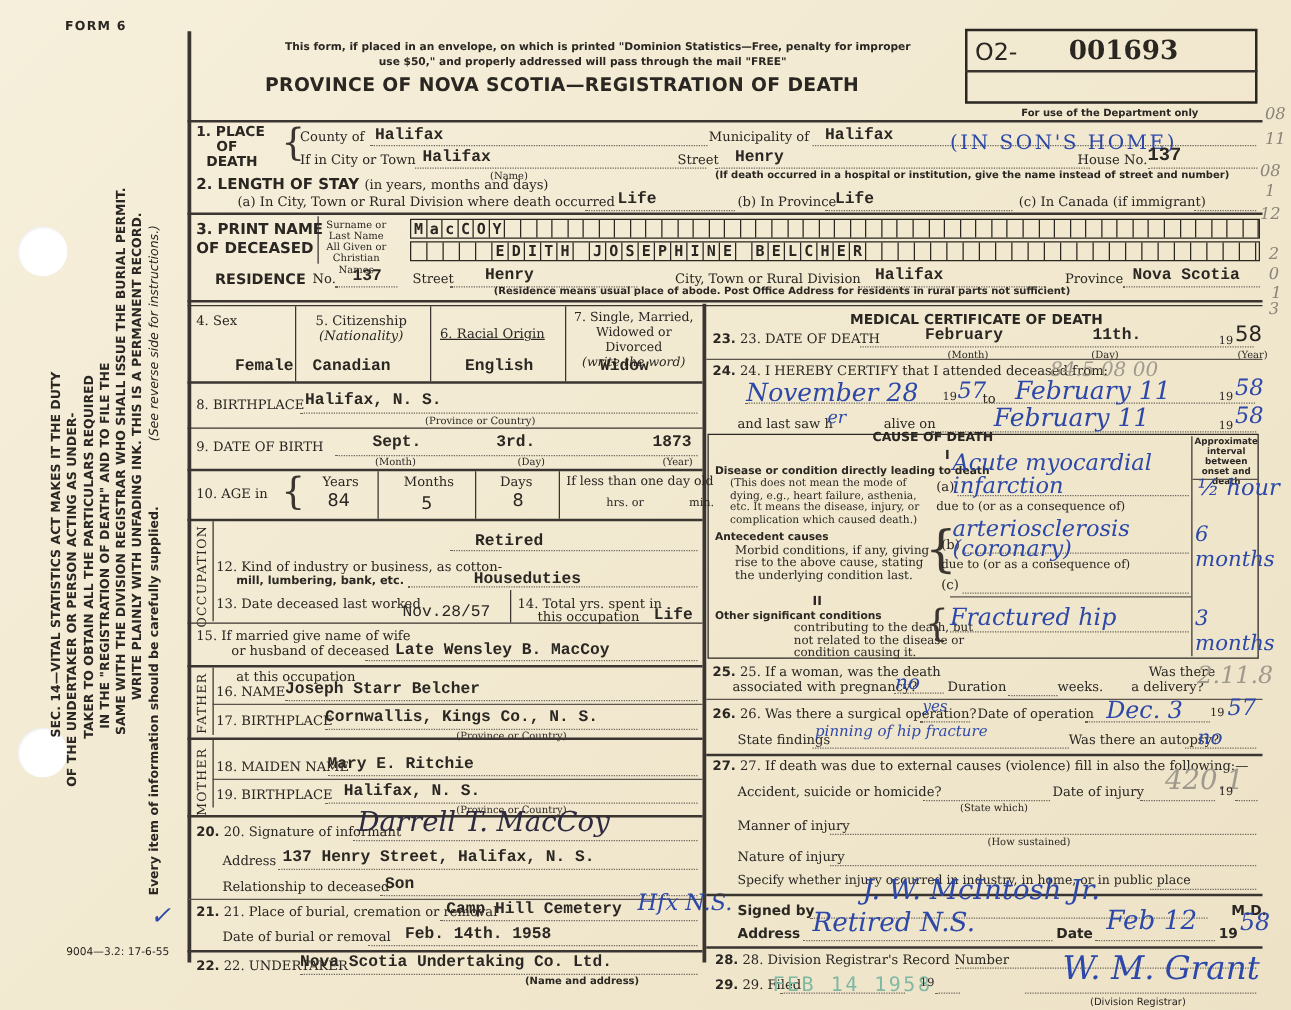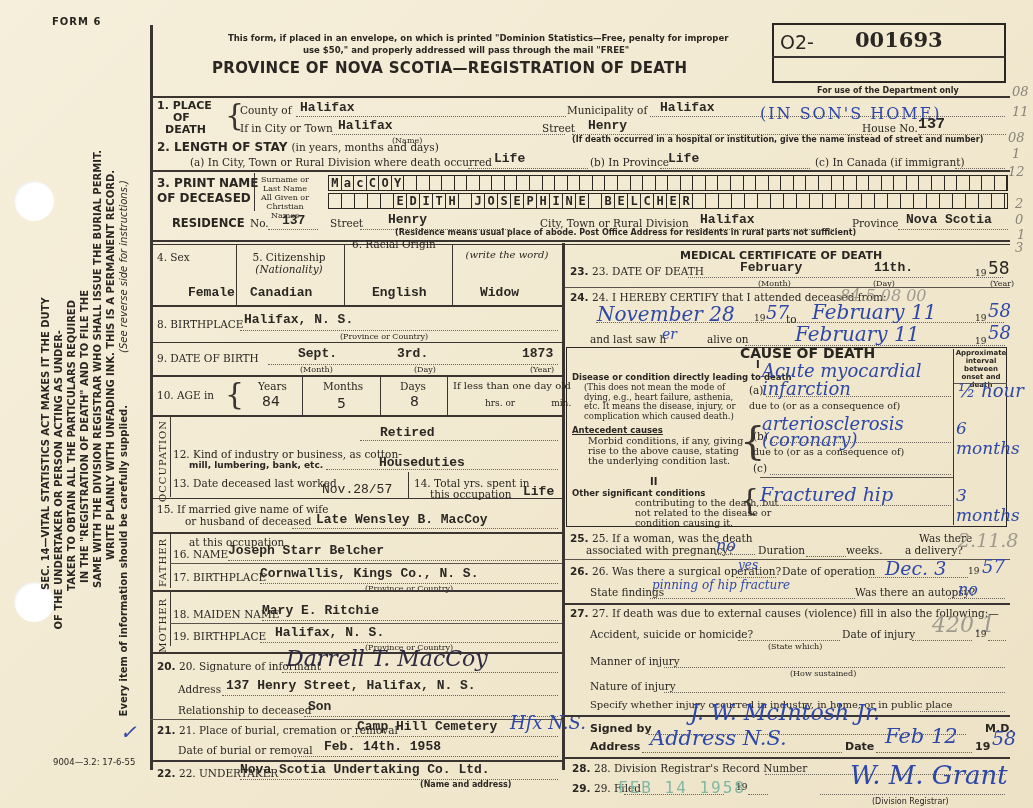--- a/index.html
+++ b/index.html
@@ -238,22 +238,23 @@
   <div class="hline" style="left:150px; top:244px; width:860px; height:1px;"></div>
 
   <div class="vline" style="left:236px; top:245px; width:1px; height:60px;"></div>
   <div class="vline" style="left:344px; top:245px; width:1px; height:60px;"></div>
   <div class="vline" style="left:452px; top:245px; width:1px; height:60px;"></div>
   <div class="lbl" style="left:157px; top:251px;">4. Sex</div>
   <div class="lbl" style="left:244px; top:251px; text-align:center; width:90px; line-height:12px;">
     <div>5. Citizenship</div>
     <div style="font-style:italic;">(Nationality)</div>
   </div>
-  <div class="lbl" style="left:352px; top:238px;">6. Racial Origin</div>
+  <div class="lbl" style="left:352px; top:261px;text-decoration:underline;">6. Racial Origin</div>
   <div class="lbl" style="left:456px; top:249px; text-align:center; width:102px; line-height:12px; white-space:normal; font-size:10px;">
+    <div>7. Single, Married, Widowed or Divorced</div>
     <div style="font-style:italic;">(write the word)</div>
   </div>
   <div class="val" style="left:188px; top:285px;">Female</div>
   <div class="val" style="left:250px; top:285px;">Canadian</div>
   <div class="val" style="left:372px; top:285px;">English</div>
   <div class="val" style="left:480px; top:285px;">Widow</div>
   <div class="hline" style="left:150px; top:305px; width:412px;"></div>
 
   <div class="lbl" style="left:157px; top:318px;">8. BIRTHPLACE</div>
   <div class="dots" style="left:240px; top:330px; width:318px;"></div>
@@ -393,34 +394,34 @@
   <div class="lbl" style="left:590px; top:333px;"><span>and last saw h</span></div>
   <div class="abs hand" style="left:662px; top:326px; font-size:14px;">er</div>
   <div class="lbl" style="left:707px; top:333px;">alive on</div>
   <div class="dots" style="left:745px; top:345px; width:260px;"></div>
   <div class="abs hand" style="left:795px; top:322px; font-size:20px;">February 11</div>
   <div class="lbl" style="left:975px; top:336px; font-size:9px;">19</div>
   <div class="abs hand" style="left:988px; top:322px; font-size:18px;">58</div>
 
   <div class="box" style="left:566px; top:347px; width:441px; height:180px; border-width:1.5px;"></div>
   <div class="vline" style="left:953px; top:349px; width:1px; height:176px;"></div>
-  <div class="abs sans bold" style="left:740px; top:344px; font-size:14px; top:345px;">CAUSE OF DEATH</div>
+  <div class="abs sans bold" style="left:698px; top:344px; font-size:10px; top:345px;">CAUSE OF DEATH</div>
   <div class="abs sans bold" style="left:955px; top:349px; width:52px; font-size:7px; text-align:center; line-height:8px;">Approximate interval between onset and death</div>
   <div class="hline thin" style="left:954px; top:383px; width:53px;"></div>
   <div class="abs sans bold" style="left:756px; top:359px; font-size:10px;">I</div>
 
   <div class="abs sans bold" style="left:572px; top:372px; font-size:8.5px; white-space:nowrap;">Disease or condition directly leading to death</div>
   <div class="abs" style="left:584px; top:383px; width:164px; font-size:8.5px; line-height:9.5px;">(This does not mean the mode of dying, e.g., heart failure, asthenia, etc.  It means the disease, injury, or complication which caused death.)</div>
   <div class="lbl" style="left:749px; top:384px;">(a)</div>
   <div class="dots" style="left:766px; top:396px; width:185px;"></div>
   <div class="abs hand" style="left:762px; top:362px; width:170px; font-size:18px; line-height:18px;">Acute myocardial infarction</div>
   <div class="abs hand" style="left:958px; top:380px; font-size:18px;">½ hour</div>
   <div class="lbl" style="left:749px; top:400px; font-size:9.5px;">due to (or as a consequence of)</div>
 
-  <div class="abs sans bold" style="left:572px; top:425px; font-size:8.5px;text-decoration:underline;">Antecedent causes</div>
+  <div class="abs sans bold" style="left:572px; top:425px; font-size:8.5px;">Antecedent causes</div>
   <div class="abs" style="left:588px; top:436px; width:160px; font-size:9.5px; line-height:10px;">Morbid conditions, if any, giving rise to the above cause, stating the underlying condition last.</div>
   <div class="abs" style="left:740px; top:420px; font-size:40px; line-height:40px; color:#3a3530;">{</div>
   <div class="lbl" style="left:753px; top:430px;">(b)</div>
   <div class="dots" style="left:770px; top:442px; width:181px;"></div>
   <div class="abs hand" style="left:762px; top:416px; width:180px; font-size:18px; line-height:16px;">arteriosclerosis (coronary)</div>
   <div class="abs hand" style="left:956px; top:418px; font-size:17px;">6 months</div>
   <div class="lbl" style="left:753px; top:446px; font-size:9.5px;">due to (or as a consequence of)</div>
   <div class="lbl" style="left:753px; top:462px;">(c)</div>
   <div class="dots" style="left:770px; top:474px; width:181px;"></div>
   <div class="hline thin" style="left:760px; top:477px; width:193px;"></div>
@@ -482,21 +483,21 @@
   <div class="lbl" style="left:590px; top:699px; font-size:10px;">Specify whether injury occurred in industry, in home, or in public place</div>
   <div class="dots" style="left:920px; top:711px; width:85px;"></div>
   <div class="hline" style="left:565px; top:715px; width:445px;"></div>
 
   <div class="abs sans bold" style="left:590px; top:700px; font-size:11px; top:722px;">Signed by</div>
   <div class="dots" style="left:648px; top:734px; width:318px;"></div>
   <div class="abs hand" style="left:690px; top:700px; font-size:22px;">J. W. McIntosh Jr.</div>
   <div class="abs sans bold" style="left:985px; top:722px; font-size:11px;">M.D.</div>
   <div class="abs sans bold" style="left:590px; top:740px; font-size:11px;">Address</div>
   <div class="dots" style="left:642px; top:752px; width:200px;"></div>
-  <div class="abs hand" style="left:650px; top:726px; font-size:21px;">Address N.S.</div>
+  <div class="abs hand" style="left:650px; top:726px; font-size:21px;">Retired N.S.</div>
   <div class="abs sans bold" style="left:845px; top:740px; font-size:11px;">Date</div>
   <div class="dots" style="left:876px; top:752px; width:96px;"></div>
   <div class="abs hand" style="left:885px; top:724px; font-size:21px;">Feb 12</div>
   <div class="abs sans bold" style="left:975px; top:740px; font-size:11px;">19</div>
   <div class="abs hand" style="left:992px; top:727px; font-size:19px;">58</div>
   <div class="hline" style="left:565px; top:757px; width:445px;"></div>
 
   <div class="lbl" style="left:570px; top:760px;"></div>
 
   <div class="lbl" style="left:570px; top:761px; top:761px;"></div>

